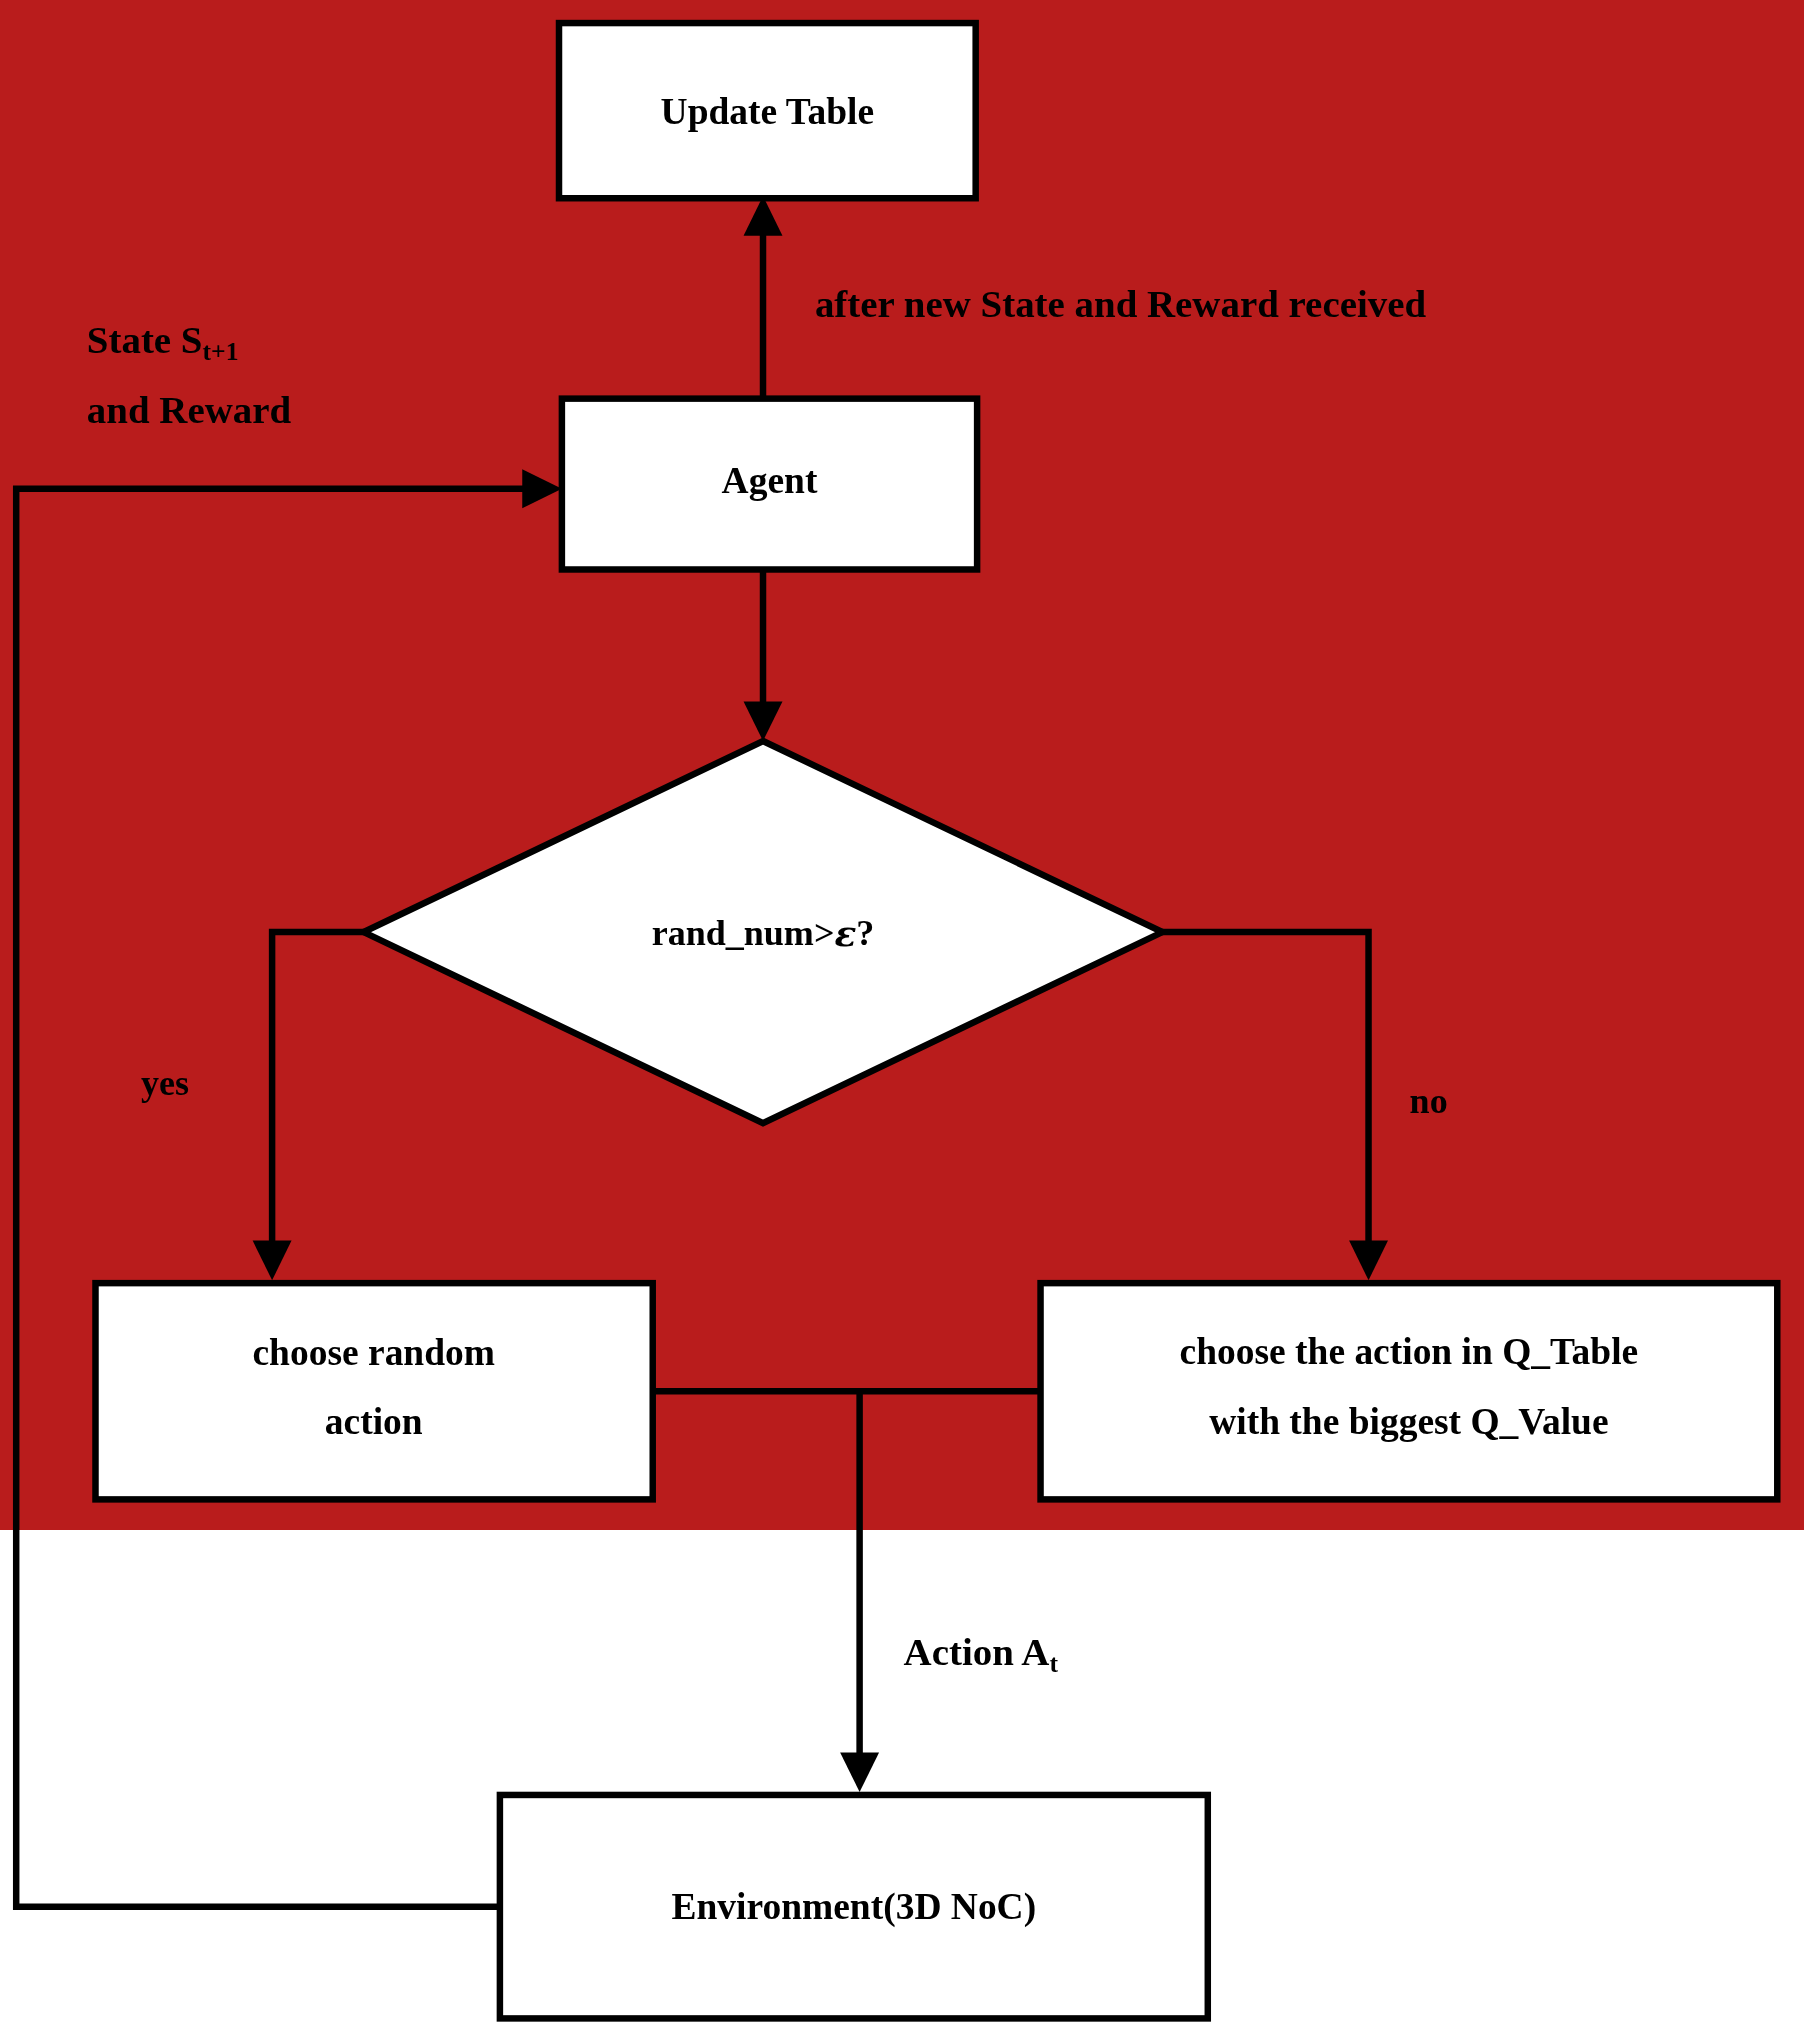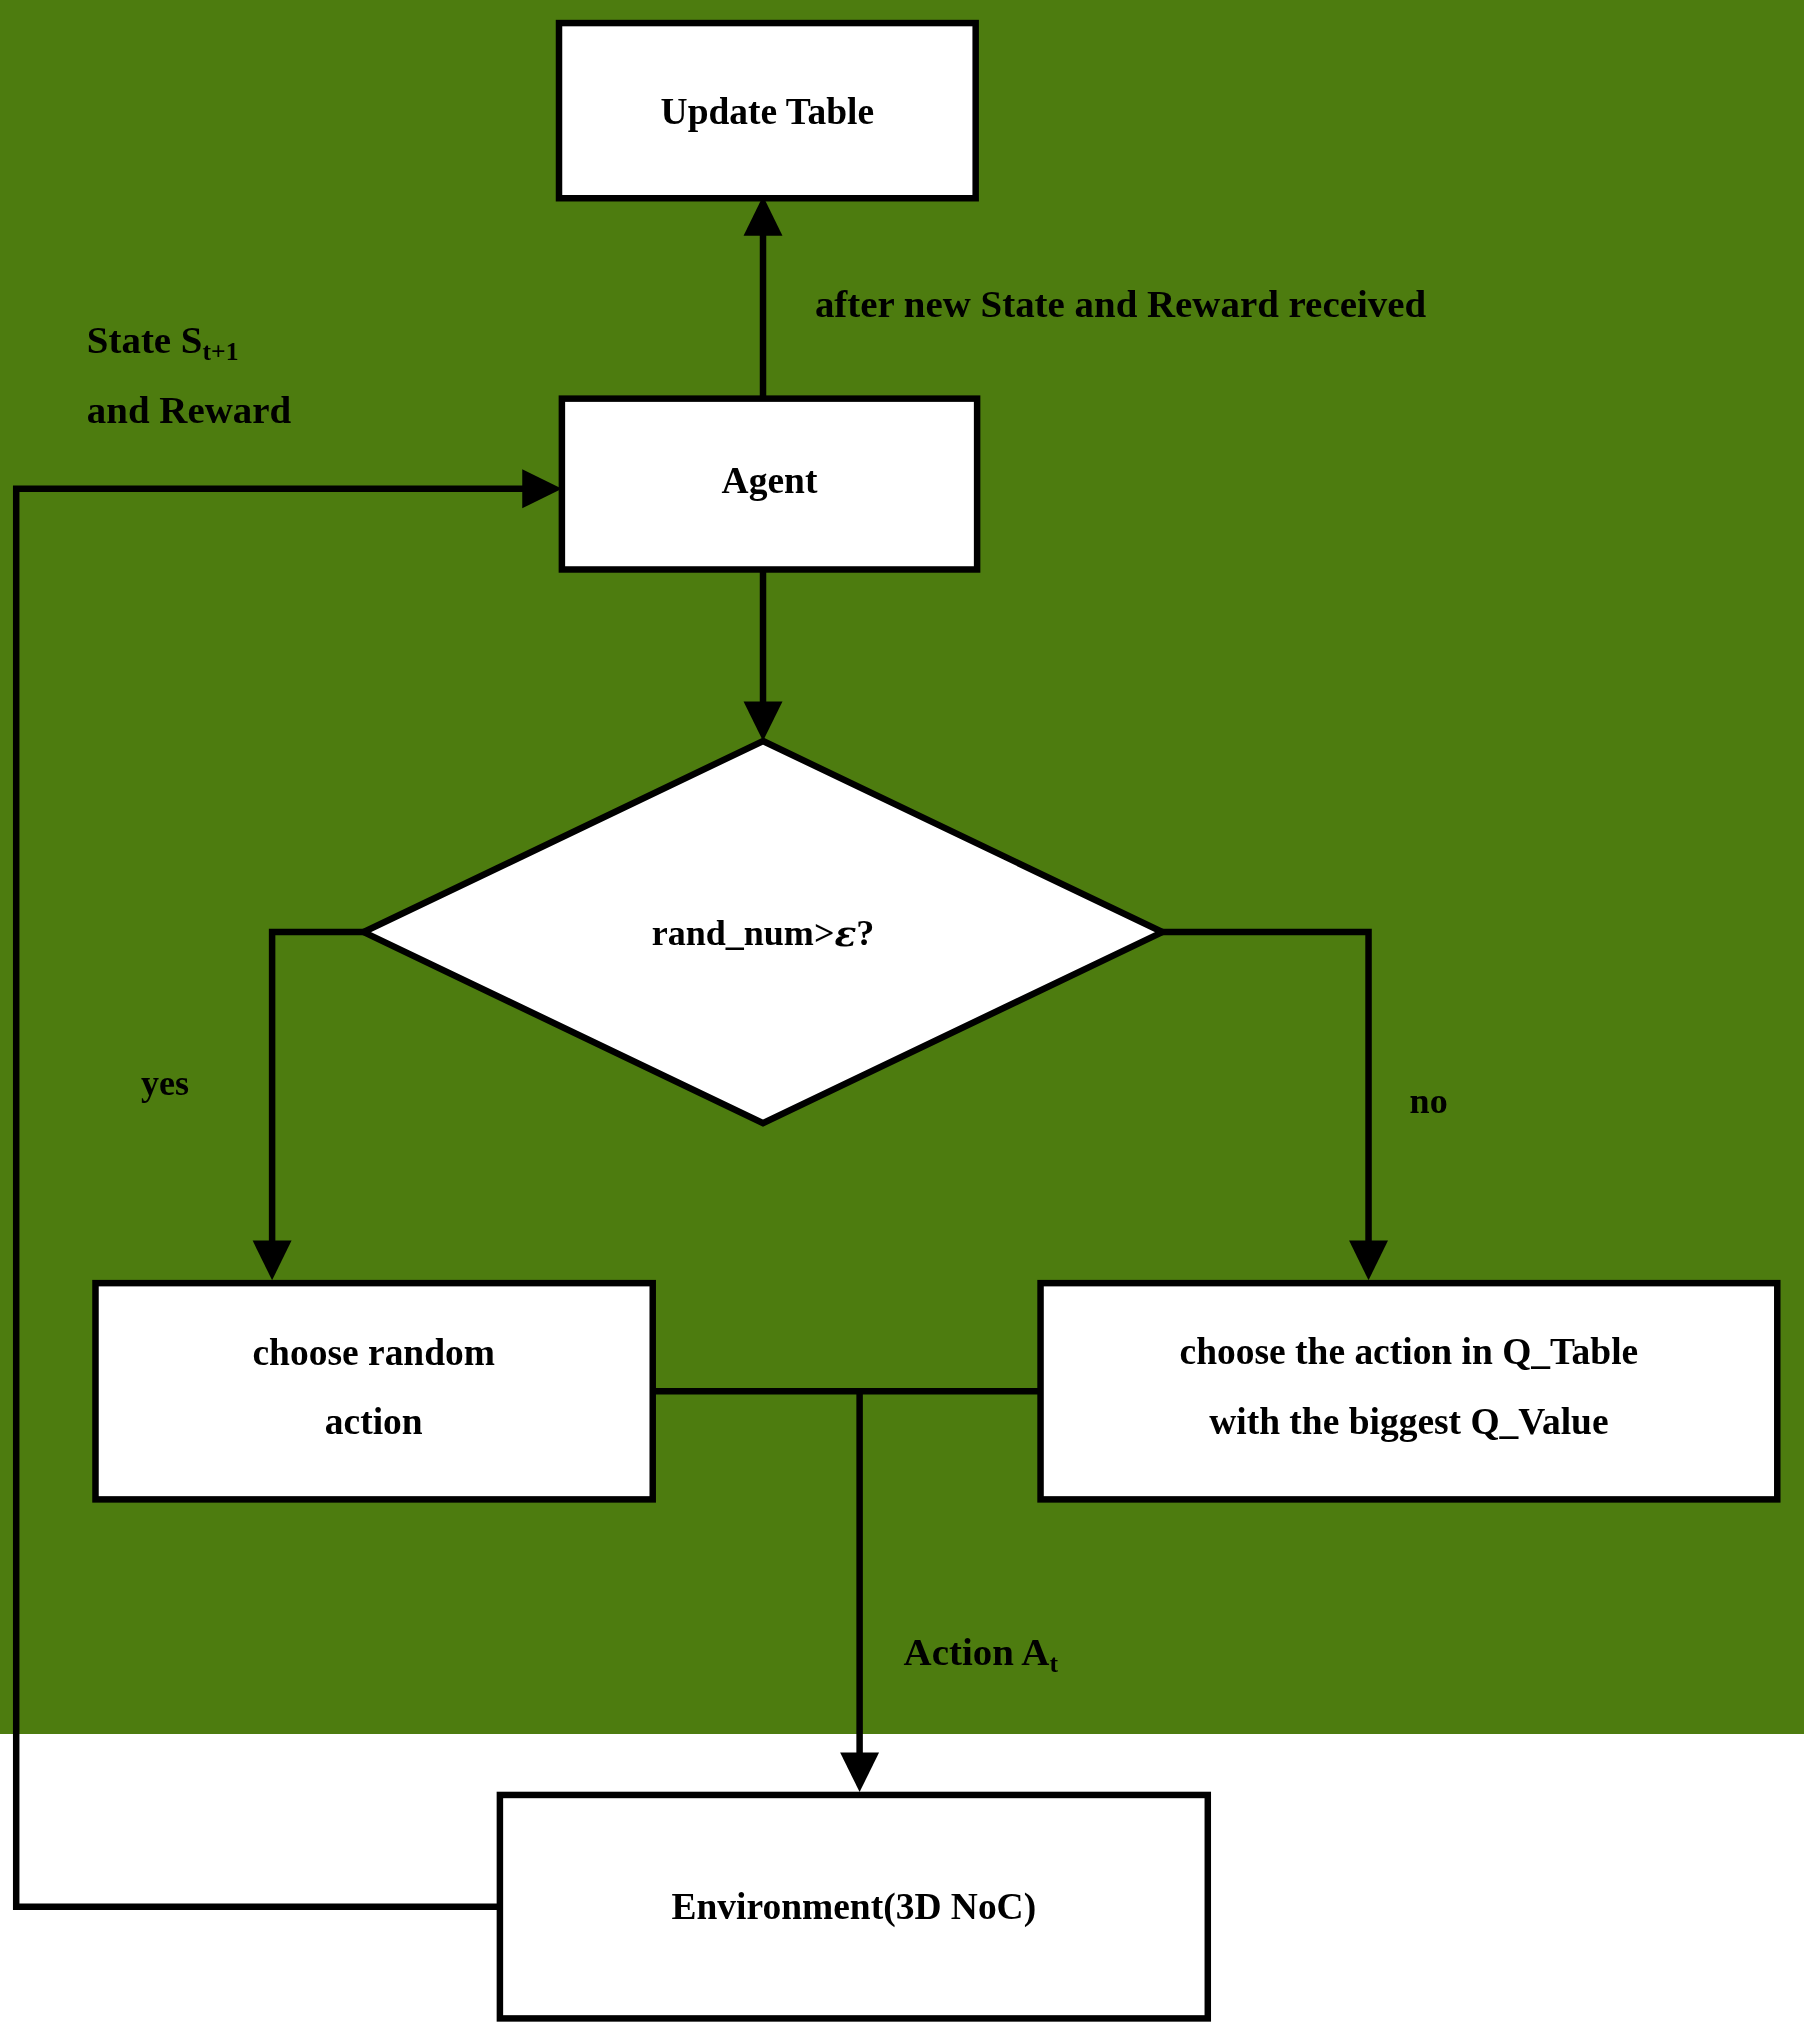--- a/index.html
+++ b/index.html
@@ -9,22 +9,22 @@
   }
   body {
     width: 1805px;
     height: 2035px;
     overflow: hidden;
     font-family: "Liberation Serif", "DejaVu Serif", serif;
   }
   #flow-root {
     position: relative;
     width: 1805px;
-    height: 1734px;
-    background: #4d7c0f;
+    height: 1530px;
+    background: #b91c1c;
   }
   svg.flow-canvas {
     position: absolute;
     left: 0;
     top: 0;
     width: 1805px;
     height: 2035px;
     display: block;
   }
   .node-text,

